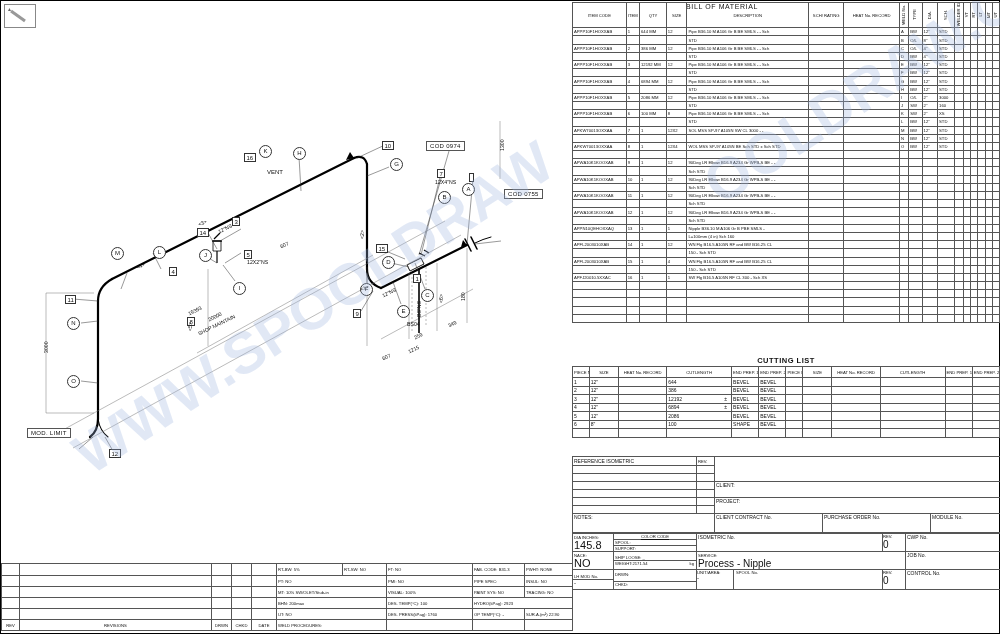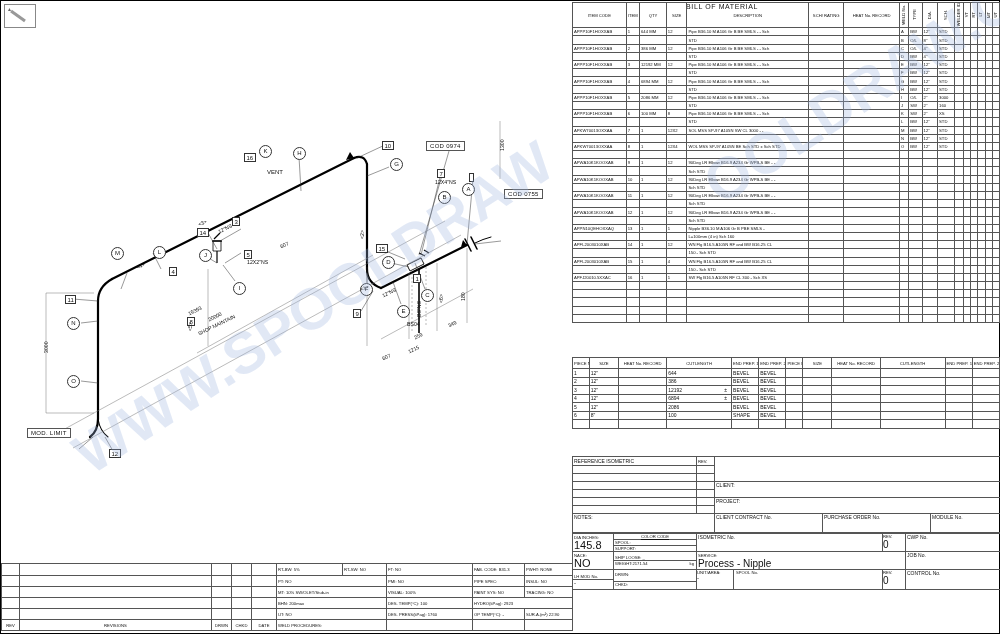--- a/index.html
+++ b/index.html
@@ -965,20 +965,21 @@
           <td class="l tiny"></td>
           <td class="l tiny"></td>
           <td class="l tiny"></td>
           <td class="l tiny"></td>
           <td class="l tiny"></td>
         </tr>
       </tbody>
   </table>
 
   <div id="cut">
+    <div id="cutTitle">CUTTING LIST</div>
     <table class="grid" style="width:428px;margin-top:1px;">
       <colgroup>
         <col style="width:16px">
           <col style="width:28px">
           <col style="width:46px">
           <col style="width:62px">
         <col style="width:26px">
           <col style="width:26px">
         <col style="width:16px">
           <col style="width:28px">

